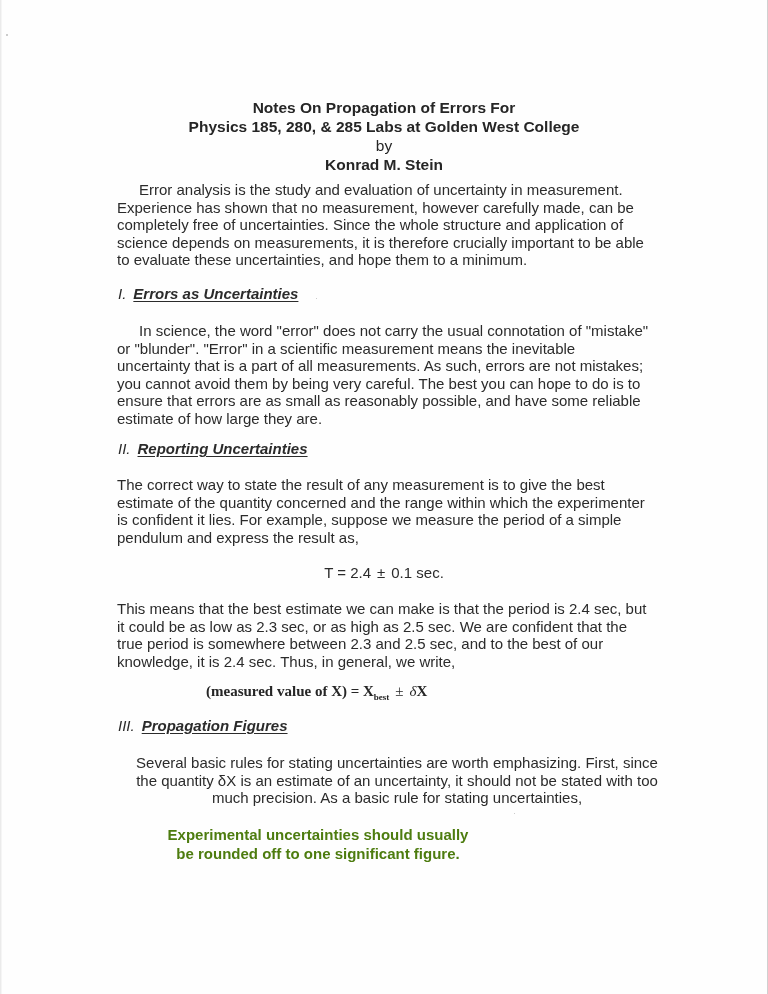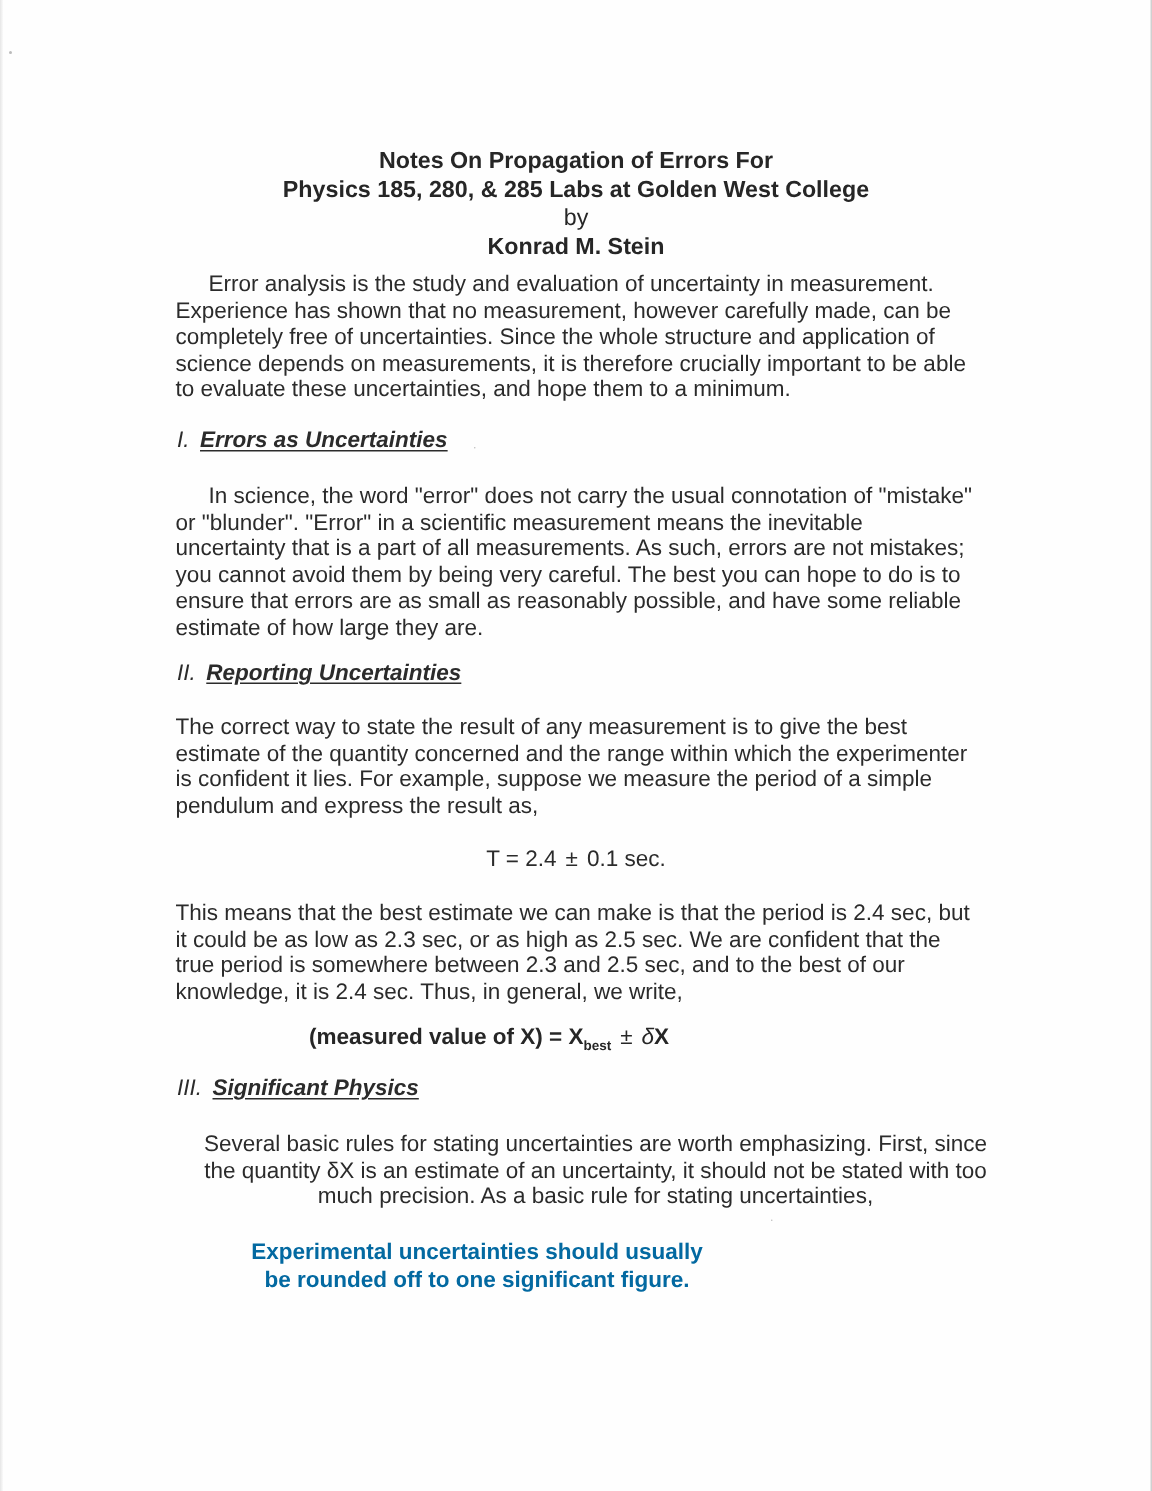--- a/index.html
+++ b/index.html
@@ -88,21 +88,21 @@
     .equation-general .delta { font-style: italic; font-weight: normal; }
 
     .rule-block {
       position: absolute;
       left: 0; width: 636px;
       top: 825px;
       text-align: center;
       font-weight: bold;
       font-size: 15px;
       line-height: 19px;
-      color: #0369a1;
+      color: #4d7c0f;
     }
     .rule-block .line { display: block; }
   </style>
 </head>
 <body>
 
 <div class="page">
   <div class="edge-left"></div>
   <div class="edge-right"></div>
   <div class="speck" style="left:6px;top:34px;"></div>
@@ -150,26 +150,26 @@
     <span>T = 2.4</span><span class="pm">±</span><span>0.1 sec.</span>
   </div>
 
   <div class="para" style="top:600px;">
     <span class="line">This means that the best estimate we can make is that the period is 2.4 sec, but</span>
     <span class="line">it could be as low as 2.3 sec, or as high as 2.5 sec.  We are confident that the</span>
     <span class="line">true period is somewhere between 2.3 and 2.5 sec, and to the best of our</span>
     <span class="line">knowledge, it is 2.4 sec.  Thus, in general, we write,</span>
   </div>
 
-  <div class="equation-general" style="top:683px;">
+  <div class="equation-general" style="top:683px;font-family:Liberation Serif, serif;">
     <span>(measured value of X) = X</span><sub>best</sub><span class="pm">±</span><span class="delta">δ</span><span>X</span>
   </div>
 
   <div class="heading" style="top:717px;">
-    <span class="num">III.</span><span class="htext">Significant Physics</span>
+    <span class="num">III.</span><span class="htext">Propagation Figures</span>
   </div>
   <div class="para" style="top:754px;text-align:center;">
     <span class="line">Several basic rules for stating uncertainties are worth emphasizing.  First, since</span>
     <span class="line">the quantity δX is an estimate of an uncertainty, it should not be stated with too</span>
     <span class="line">much precision.  As a basic rule for stating uncertainties,</span>
   </div>
 
   <div class="rule-block">
     <span class="line">Experimental uncertainties should usually</span>
     <span class="line">be rounded off to one significant figure.</span>

